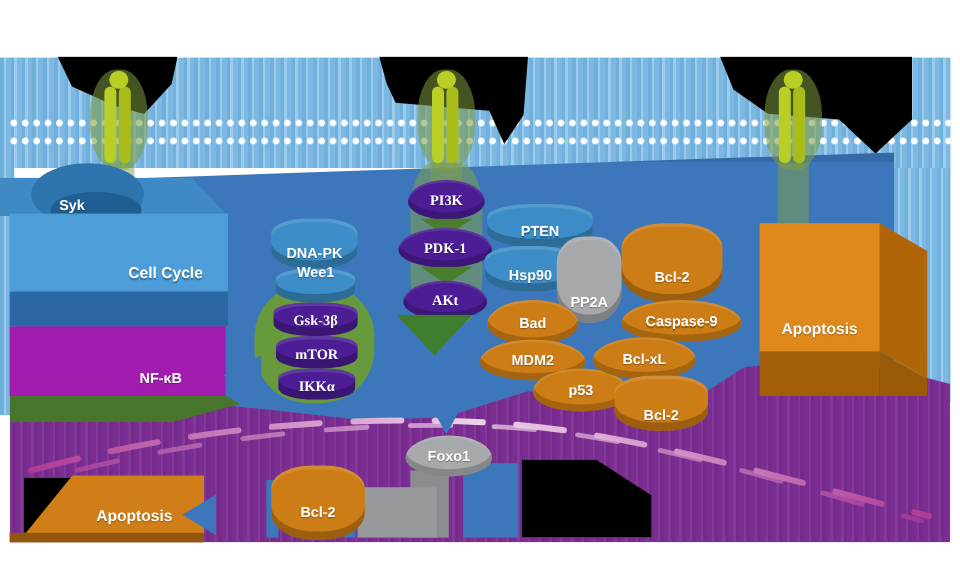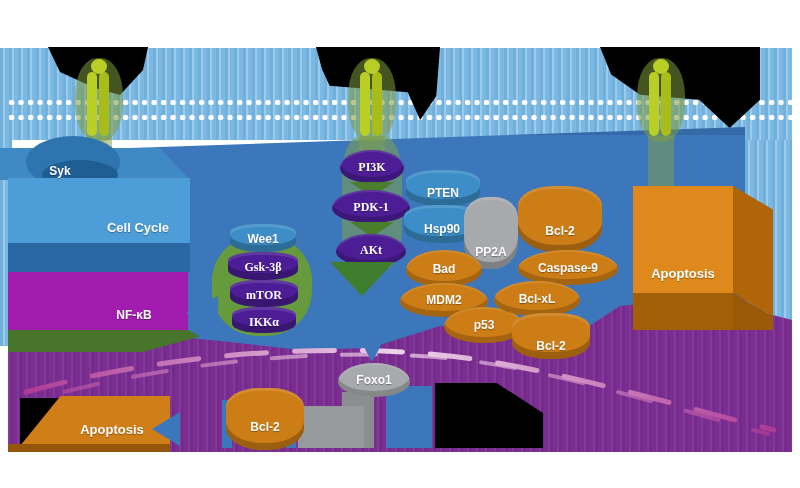--- a/index.html
+++ b/index.html
@@ -90,22 +90,25 @@
   </div>
   <div class="abs" style="left:8px;top:243px;width:182px;height:29px;background:#2b67a2;z-index:6;"></div>
 
   <div class="abs" style="left:8px;top:272px;width:180px;height:58px;background:#a21caf;z-index:6;">
     <span class="lbl" style="bottom:8px;margin-left:72px;">NF-κB</span>
   </div>
   <div class="abs" style="left:8px;top:330px;width:192px;height:22px;background:#48752c;z-index:6;clip-path:polygon(0 0,94% 0,100% 30%,70% 100%,0 100%);"></div>
   <div class="abs tri-left" style="left:186px;top:296px;width:32px;height:34px;background:#3c77bb;z-index:7;"></div>
 
   <div class="abs" style="left:212px;top:236px;width:100px;height:100px;background:#679a3d;border-radius:45%;z-index:5;"></div>
+  <div class="abs cyl blue" style="left:226px;top:182px;width:72px;height:42px;z-index:6;">
+    <span class="lbl" style="bottom:6px;">DNA-PK</span>
+  </div>
   <div class="abs cyl blue" style="left:230px;top:224px;width:66px;height:28px;z-index:6;">
-    <span class="lbl" style="bottom:6px;">Wee1</span>
+    <span class="lbl" style="bottom:18px;">Wee1</span>
   </div>
   <div class="abs cyl green" style="left:228px;top:252px;width:70px;height:28px;z-index:6;">
     <span class="lbl" style="bottom:6px;">Gsk-3β</span>
   </div>
   <div class="abs cyl green" style="left:230px;top:280px;width:68px;height:27px;z-index:6;">
     <span class="lbl" style="bottom:5px;">mTOR</span>
   </div>
   <div class="abs cyl green" style="left:232px;top:307px;width:64px;height:26px;z-index:6;">
     <span class="lbl" style="bottom:4px;">IKKα</span>
   </div>
@@ -117,21 +120,21 @@
   <div class="abs tri-down" style="left:350px;top:182px;width:44px;height:15px;background:#4a7d2c;z-index:6;"></div>
   <div class="abs blob green" style="left:332px;top:190px;width:78px;height:33px;z-index:6;">
     <span class="lbl ctr">PDK-1</span>
   </div>
   <div class="abs tri-down" style="left:350px;top:222px;width:44px;height:15px;background:#4a7d2c;z-index:6;"></div>
   <div class="abs blob green" style="left:336px;top:234px;width:70px;height:32px;z-index:6;">
     <span class="lbl ctr">AKt</span>
   </div>
   <div class="abs tri-down" style="left:330px;top:262px;width:64px;height:34px;background:#3f7d2f;z-index:6;"></div>
 
-  <div class="abs cyl blue" style="left:406px;top:170px;width:74px;height:36px;z-index:6;">
+  <div class="abs cyl blue" style="left:406px;top:170px;width:88px;height:36px;z-index:6;">
     <span class="lbl" style="bottom:6px;">PTEN</span>
   </div>
   <div class="abs cyl blue" style="left:404px;top:205px;width:76px;height:38px;z-index:6;">
     <span class="lbl" style="bottom:7px;">Hsp90</span>
   </div>
   <div class="abs cyl gray" style="left:464px;top:197px;width:54px;height:72px;z-index:6;">
     <span class="lbl" style="bottom:10px;">PP2A</span>
   </div>
 
   <div class="abs blob orange" style="left:406px;top:250px;width:60px;height:37px;z-index:6;">

